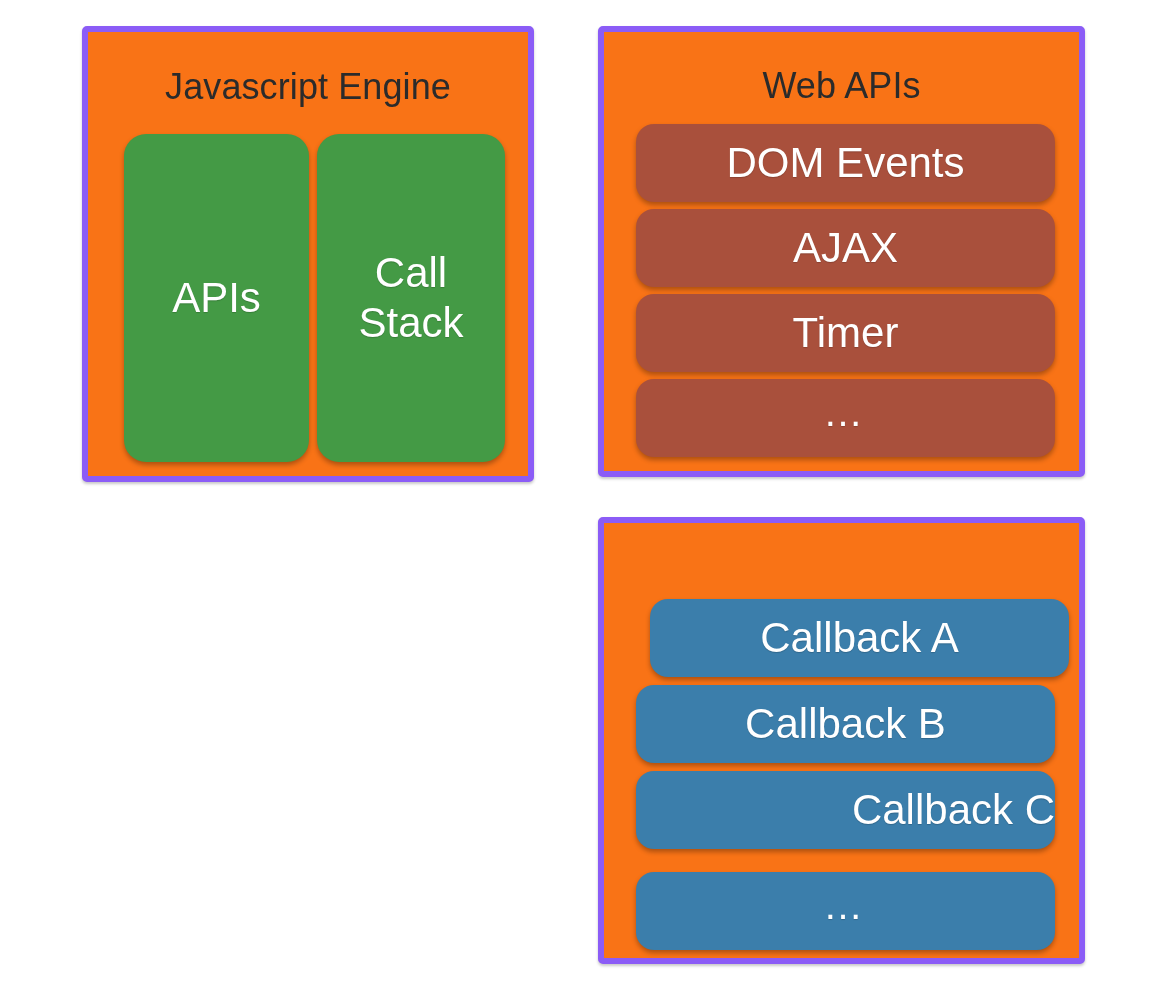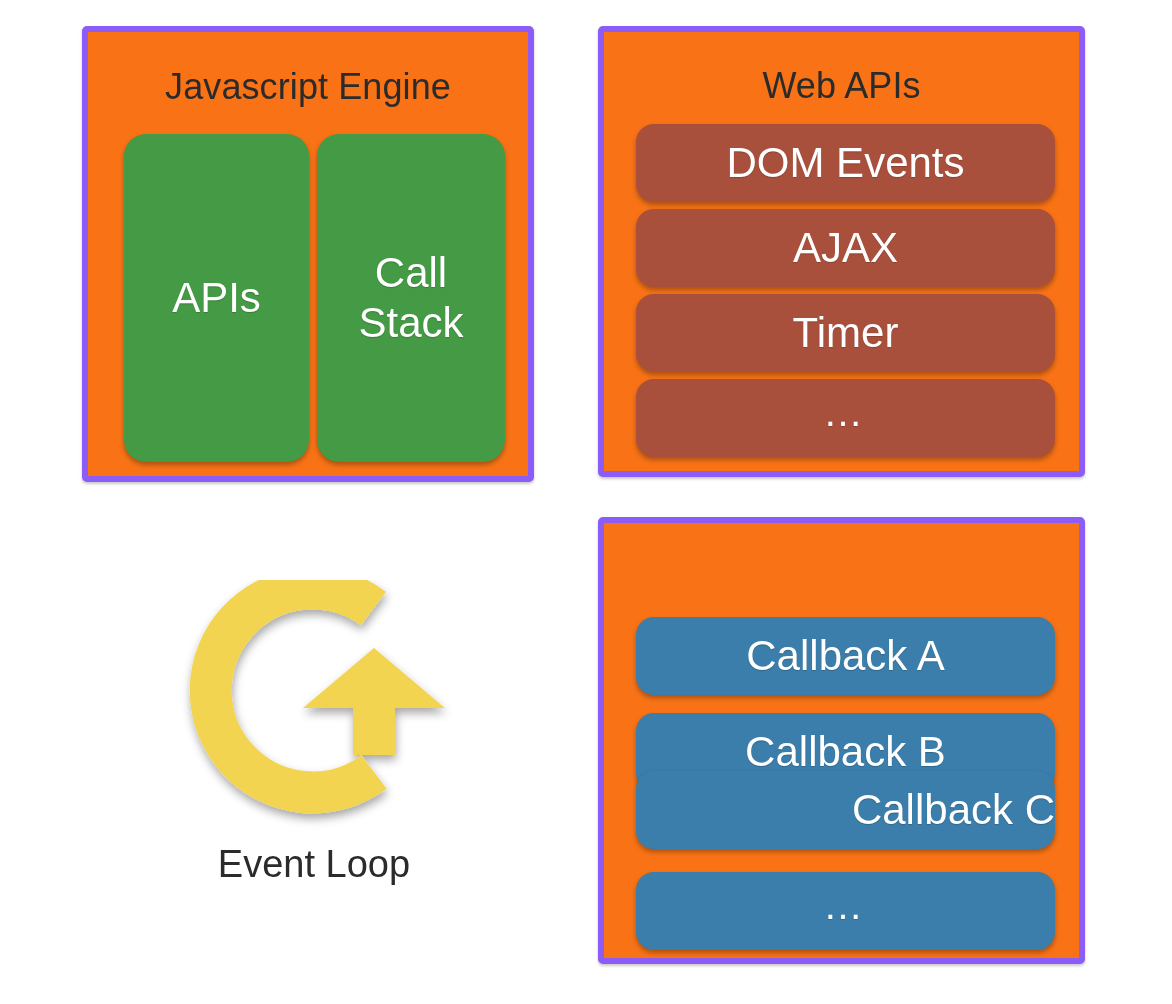--- a/index.html
+++ b/index.html
@@ -106,22 +106,22 @@
   .pill-red  { background: #a9503c; align-items: center; }
   .pill-blue { background: #3b7eab; }
 
   
   #api-pill-0 { top: 92px; }
   #api-pill-1 { top: 177px; }
   #api-pill-2 { top: 262px; }
   #api-pill-3 { top: 347px; }
 
   
-  #task-pill-0 { top: 94px; }
-  #task-pill-1 { top: 162px; margin-top: 28px; }
+  #task-pill-0 { top: 76px; margin-left: 14px; }
+  #task-pill-1 { top: 162px; }
   #task-pill-2 { top: 248px; justify-content: flex-end; }
   #task-pill-3 { top: 349px; }
 
   
   #event-loop {
     position: absolute;
     left: 178px;
     top: 580px;
     width: 300px;
     height: 340px;
@@ -189,34 +189,14 @@
       <span class="pill-label">Callback B</span>
     </div>
     <div class="pill pill-blue" id="task-pill-2">
       <span class="pill-label">Callback C</span>
     </div>
     <div class="pill pill-blue" id="task-pill-3">
       <span class="pill-label ellipsis">…</span>
     </div>
   </div>
 
-  <div id="event-loop">
-    <svg id="event-loop-icon" viewBox="0 0 290 258" xmlns="http://www.w3.org/2000/svg">
-      <defs>
-        <filter id="loopShadow" x="-30%" y="-30%" width="170%" height="170%">
-          <feDropShadow dx="1" dy="5" stdDeviation="5" flood-color="#000000" flood-opacity="0.35"></feDropShadow>
-        </filter>
-      </defs>
-      <g filter="url(#loopShadow)">
-
-        <path d="M 195.5 28.5
-                 A 102 102 0 1 0 196 192
-                 L 196 192" fill="none" stroke="#f2d451" stroke-width="42" stroke-linecap="butt" transform="rotate(0 133 120)"></path>
-
-        <rect x="175" y="105" width="42" height="70" fill="#f2d451"></rect>
-
-        <polygon points="196,68 267,128 125,128" fill="#f2d451"></polygon>
-      </g>
-    </svg>
-    <div id="event-loop-label">Event Loop</div>
-  </div>
 
 </div>
 
 </body></html>

